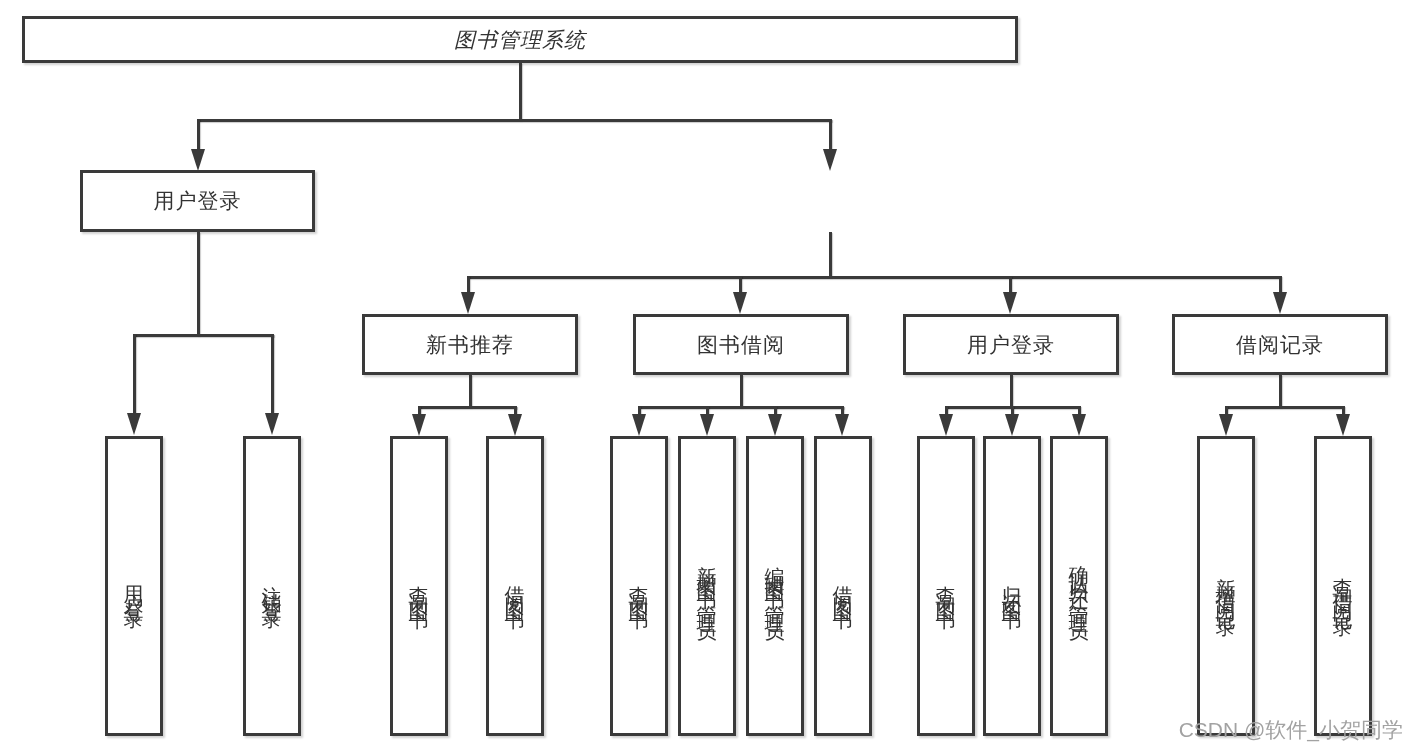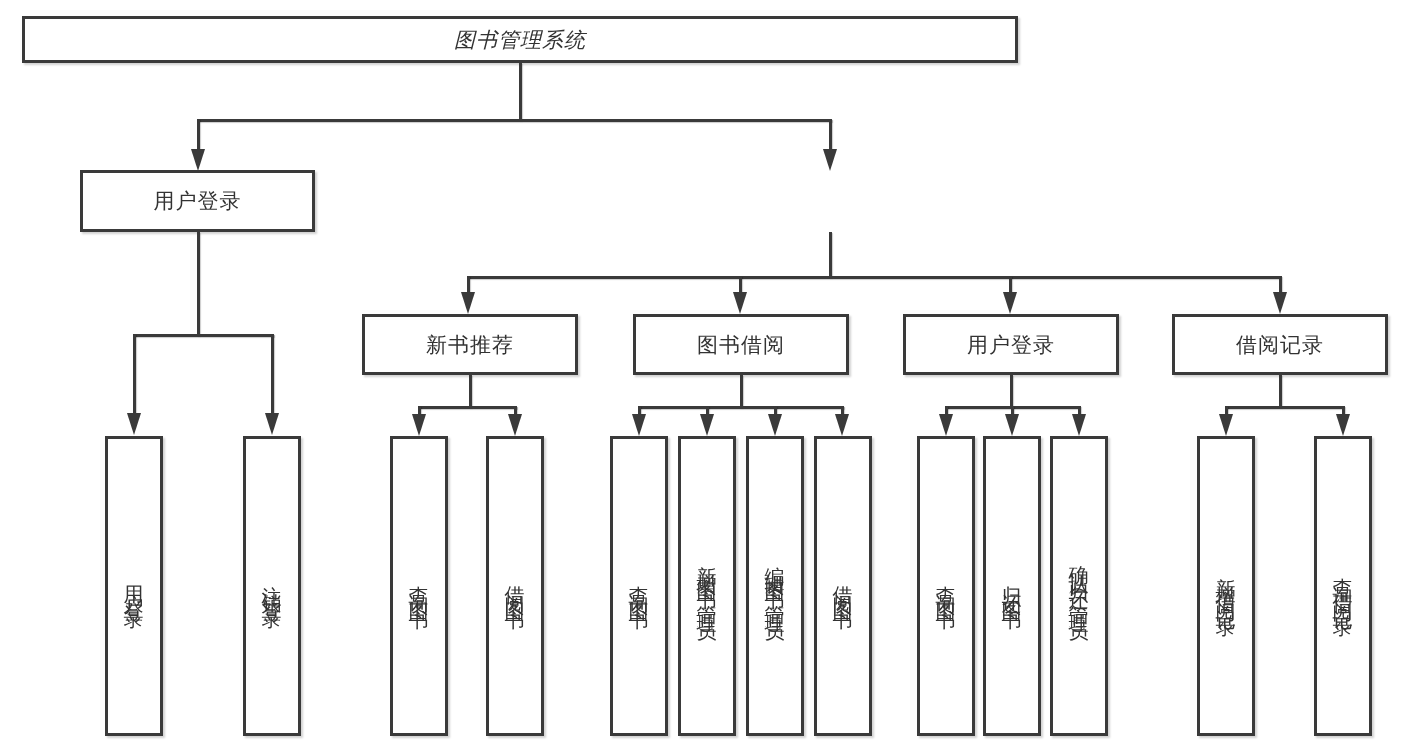--- a/index.html
+++ b/index.html
@@ -144,14 +144,15 @@
   <div class="node v" style="left:746px; top:436px; width:58px; height:300px;">编辑图书（管理员）</div>
   <div class="node v" style="left:814px; top:436px; width:58px; height:300px;">借阅图书</div>
 
   <div class="node v" style="left:917px; top:436px; width:58px; height:300px;">查询图书</div>
   <div class="node v" style="left:983px; top:436px; width:58px; height:300px;">归还图书</div>
   <div class="node v" style="left:1050px; top:436px; width:58px; height:300px;">确认归还（管理员）</div>
 
   <div class="node v" style="left:1197px; top:436px; width:58px; height:300px;">新增借阅记录</div>
   <div class="node v" style="left:1314px; top:436px; width:58px; height:300px;">查询借阅记录</div>
 
+  <div class="watermark">CSDN @软件_小贺同学</div>
 
 </div>
 
 </body></html>

